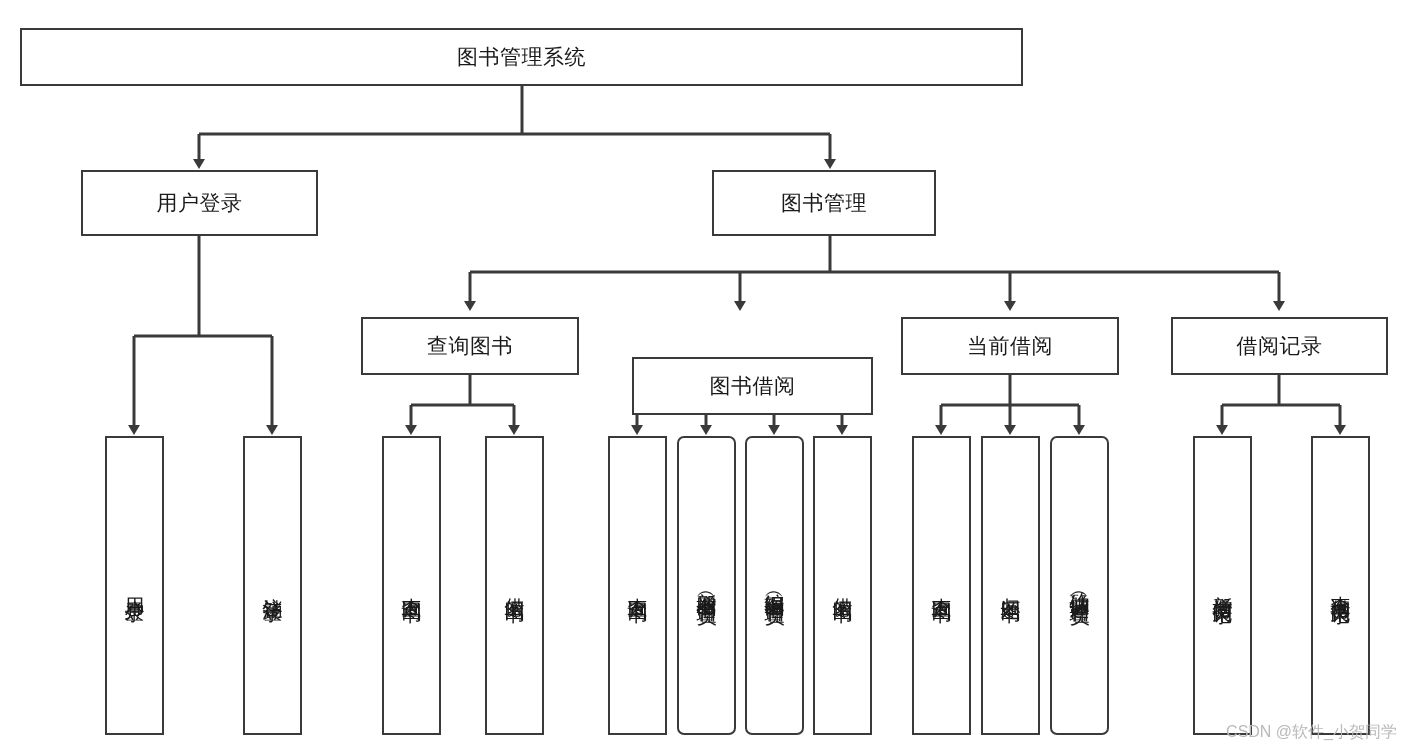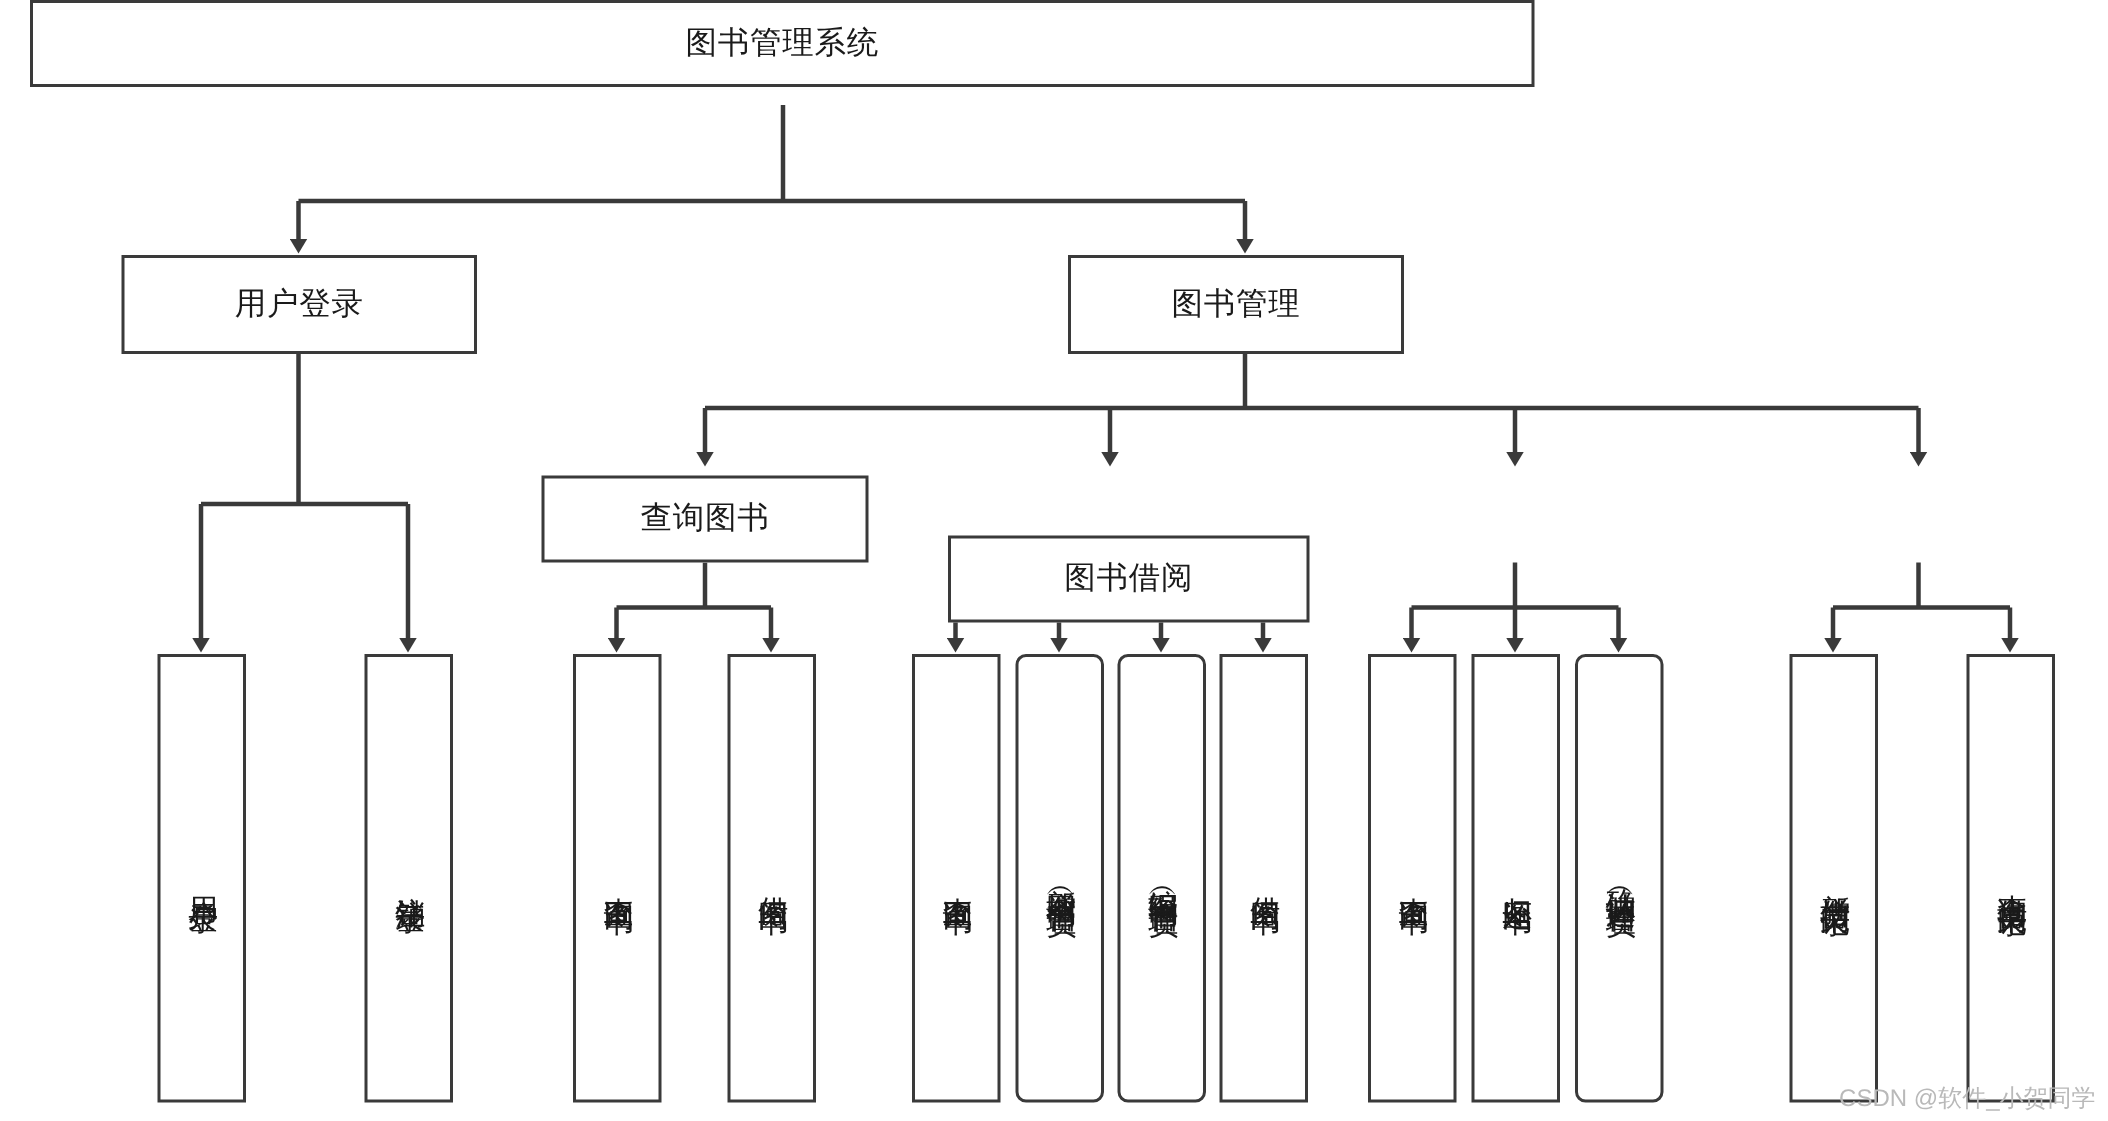--- a/index.html
+++ b/index.html
@@ -122,41 +122,47 @@
       <path d="M1010,405 L1010,426" marker-end="url(#arw)"></path>
       <path d="M1079,405 L1079,426" marker-end="url(#arw)"></path>
 
       <path d="M1279,375 L1279,405"></path>
       <path d="M1222,405 L1340,405"></path>
       <path d="M1222,405 L1222,426" marker-end="url(#arw)"></path>
       <path d="M1340,405 L1340,426" marker-end="url(#arw)"></path>
     </g>
   </svg>
 
-  <div class="node horiz" style="left:20px; top:0; width:1003px; height:58px;">
+  <div class="node horiz" style="left:20px; top:28px; width:1003px; height:58px;">
     <span class="label">图书管理系统</span>
   </div>
 
   <div class="node horiz" style="left:81px; top:170px; width:237px; height:66px;">
     <span class="label">用户登录</span>
   </div>
 
   <div class="node horiz" style="left:712px; top:170px; width:224px; height:66px;">
     <span class="label">图书管理</span>
   </div>
 
   <div class="node horiz" style="left:361px; top:317px; width:218px; height:58px;">
     <span class="label">查询图书</span>
   </div>
 
   <div class="node horiz" style="left:632px; top:317px; width:241px; height:58px;margin-top:40px;">
     <span class="label">图书借阅</span>
   </div>
 
-
+  <div class="node horiz" style="left:901px; top:317px; width:218px; height:58px;">
+    <span class="label">当前借阅</span>
+  </div>
+
+  <div class="node horiz" style="left:1171px; top:317px; width:217px; height:58px;">
+    <span class="label">借阅记录</span>
+  </div>
 
   <div class="node vert" style="left:105px; top:436px; width:59px; height:299px;">
     <span class="label">用户登录</span>
   </div>
 
   <div class="node vert" style="left:243px; top:436px; width:59px; height:299px;">
     <span class="label">注销登录</span>
   </div>
 
   <div class="node vert" style="left:382px; top:436px; width:59px; height:299px;">

